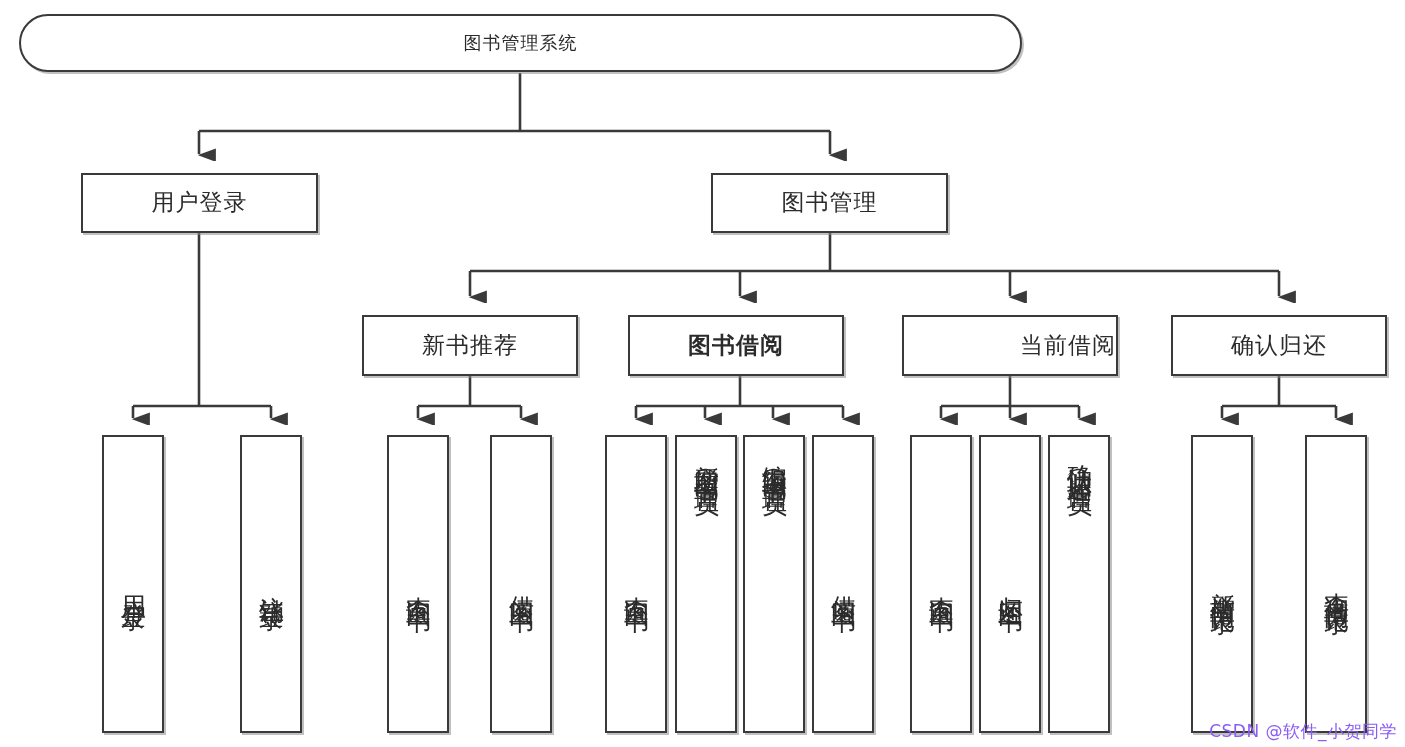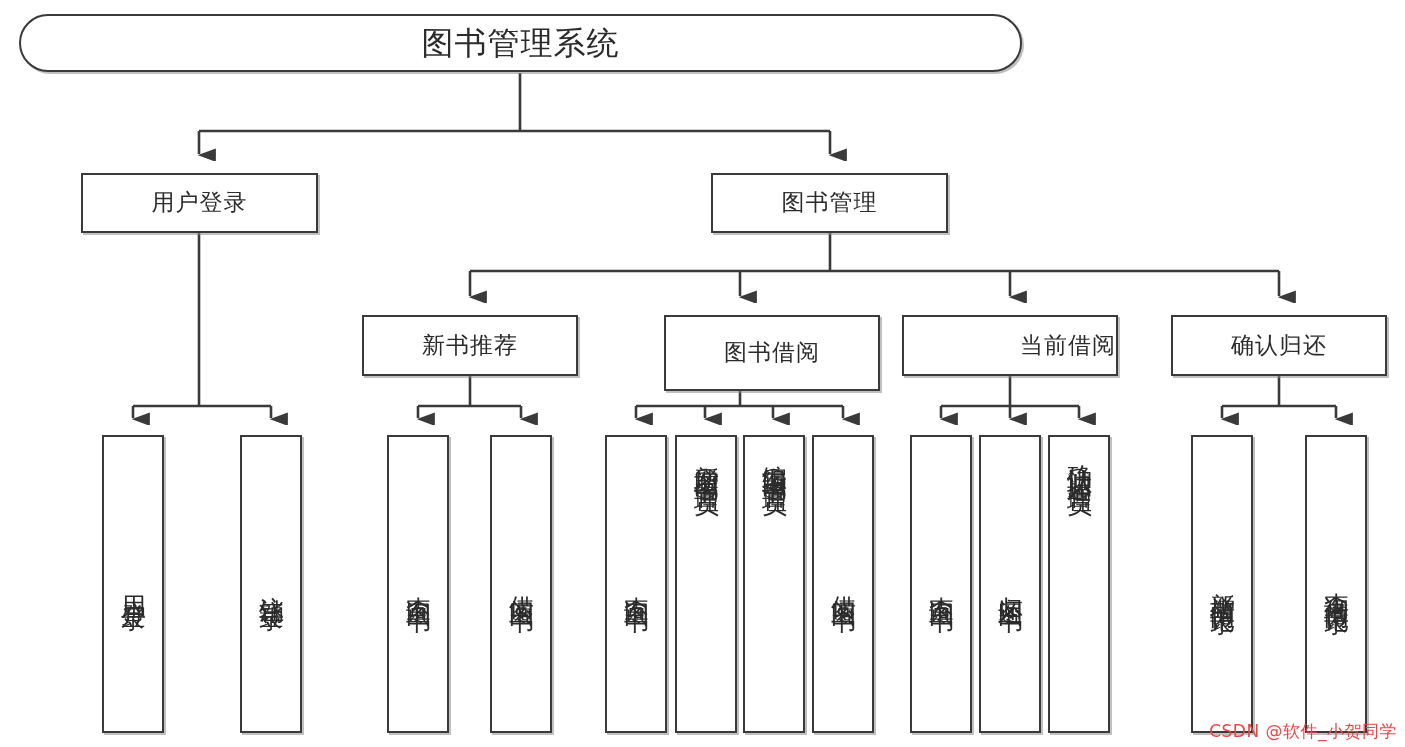--- a/index.html
+++ b/index.html
@@ -38,21 +38,21 @@
     color: #2b2b2b;
     z-index: 2;
   }
   .node.horiz {
     font-size: 23px;
     letter-spacing: 1px;
     line-height: 1.2;
     text-align: center;
   }
   .node.root {
-    font-size: 32px;
+    font-size: 18px;
     border-radius: 29px;
   }
   
   .node.leaf {
     align-items: flex-start;
     justify-content: center;
     padding-top: 8px;
   }
   .vtext {
     writing-mode: vertical-rl;
@@ -66,21 +66,21 @@
   
   .node.leaf.mid {
     align-items: center;
     padding-top: 0;
   }
   .watermark {
     position: absolute;
     right: 8px;
     bottom: 4px;
     font-size: 17px;
-    color: #ef4444;
+    color: #8b5cf6;
     letter-spacing: 0.5px;
     z-index: 5;
     white-space: nowrap;
   }
 </style>
 </head>
 <body>
 
 <div id="canvas">
 
@@ -147,21 +147,21 @@
   <div class="node horiz" style="left:81px; top:173px; width:237px; height:60px;">
     <span>用户登录</span>
   </div>
   <div class="node horiz" style="left:711px; top:173px; width:237px; height:60px;">
     <span>图书管理</span>
   </div>
 
   <div class="node horiz" style="left:362px; top:315px; width:216px; height:61px;">
     <span>新书推荐</span>
   </div>
-  <div class="node horiz" style="left:664px; top:315px; width:216px; height:76px;">
+  <div class="node horiz" style="left:628px; top:315px; width:216px; height:61px;font-weight:bold;">
     <span>图书借阅</span>
   </div>
   <div class="node horiz" style="left:902px; top:315px; width:216px; height:61px;justify-content:flex-end;">
     <span>当前借阅</span>
   </div>
   <div class="node horiz" style="left:1171px; top:315px; width:216px; height:61px;">
     <span>确认归还</span>
   </div>
 
   <div class="node leaf mid" style="left:102px; top:435px; width:62px; height:298px;">

